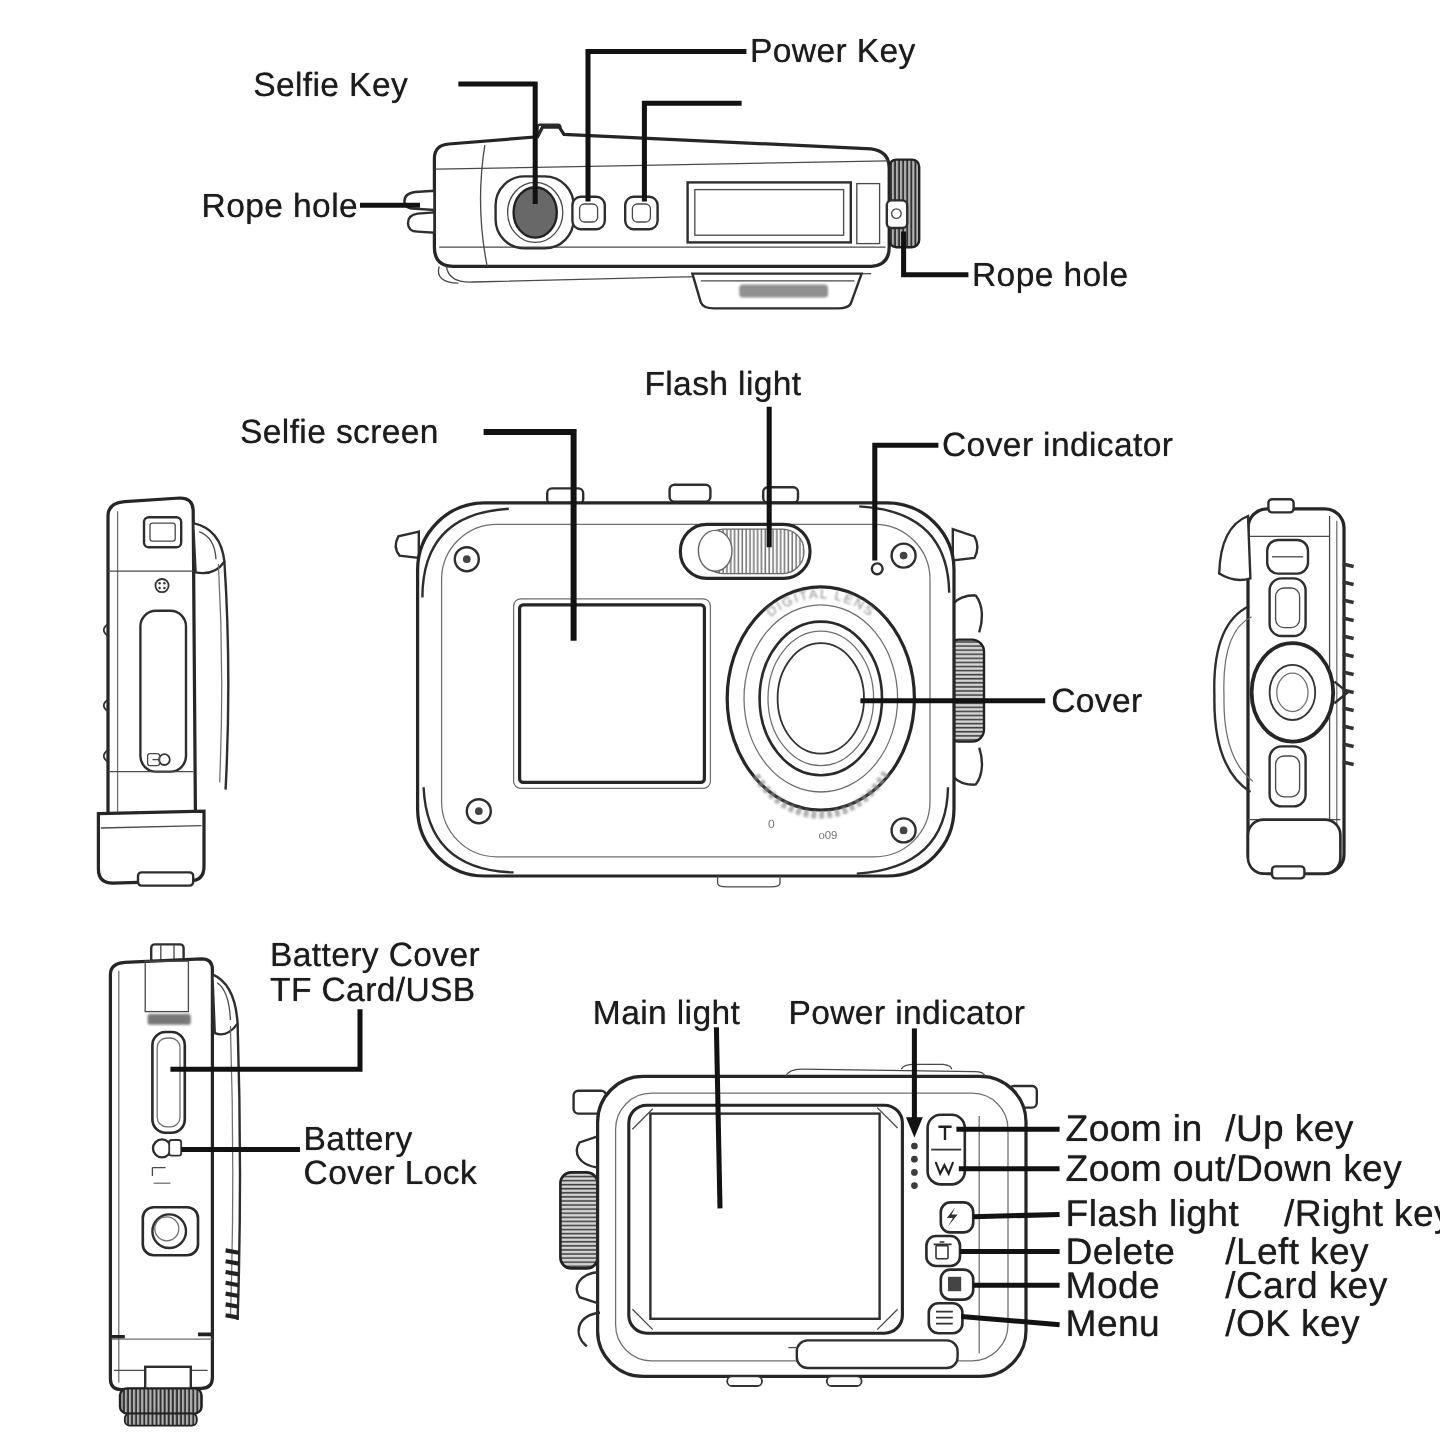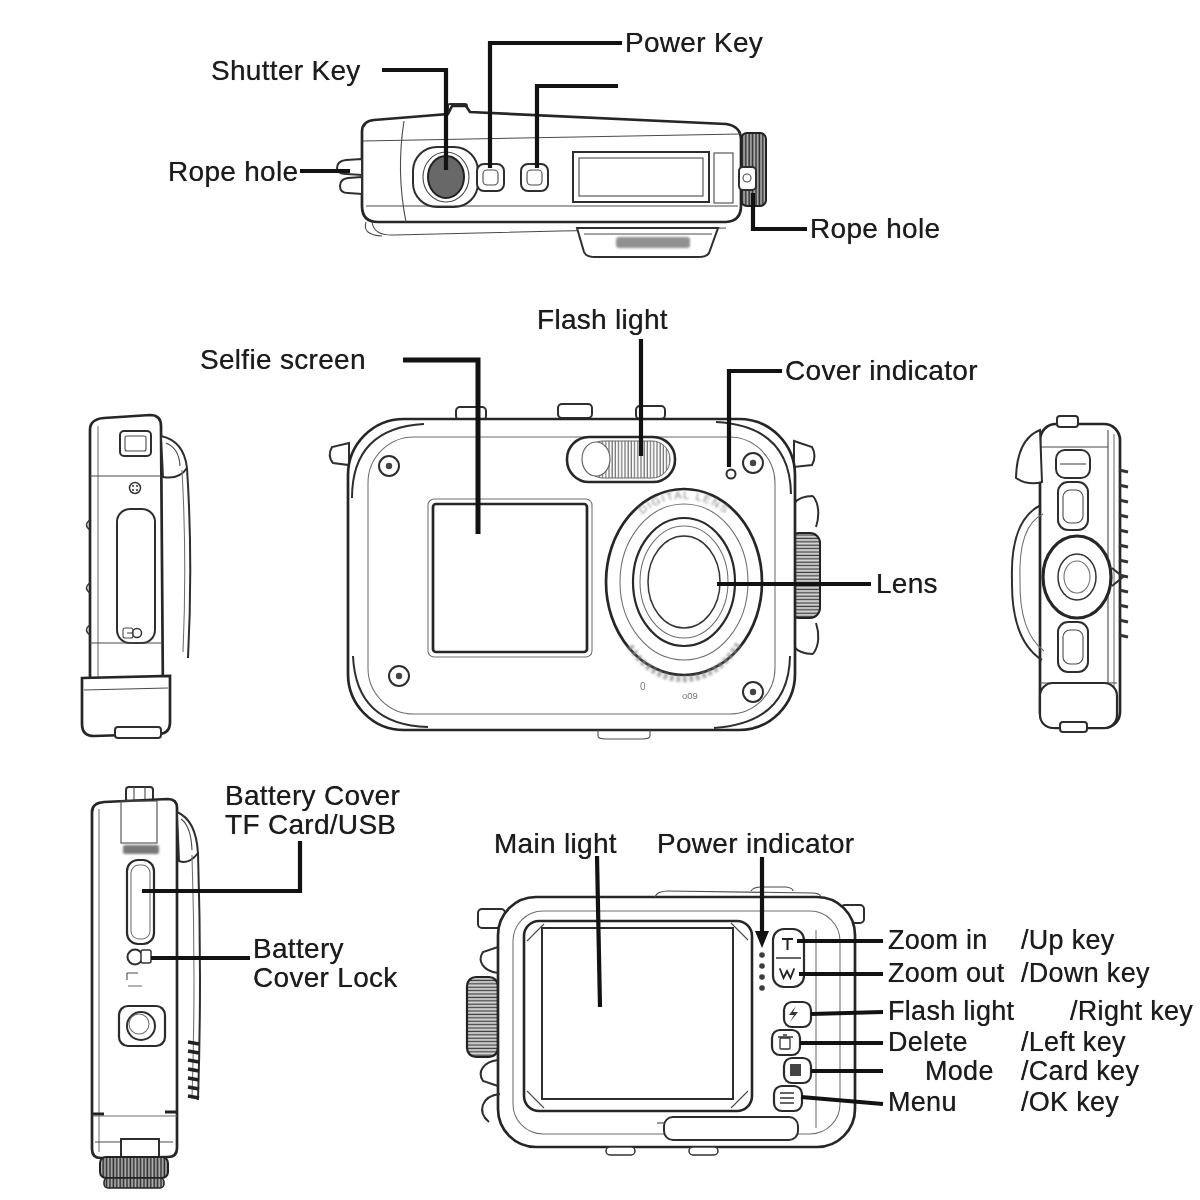--- a/index.html
+++ b/index.html
@@ -3,21 +3,21 @@
 <meta charset="utf-8">
 <title>Diagram</title>
 <style>
   html,body{margin:0;padding:0;background:#ffffff;}
   #canvas{position:relative;width:1200px;height:1200px;background:#ffffff;overflow:hidden;
           font-family:"Liberation Sans",sans-serif;}
   #art{position:absolute;left:0;top:0;}
   .label{position:absolute;font-size:28px;line-height:28px;color:#1c1c1c;white-space:nowrap;
          letter-spacing:.3px;text-shadow:0 0 .7px rgba(25,25,25,.85);}
   .label .ln{display:block;line-height:29px;}
-  .row{font-size:27px;line-height:27px;}
+  .row{font-size:31px;line-height:27px;}
   
   .s1{stroke:#4a4a4a;stroke-width:1.1;fill:none;}
   .s15{stroke:#333;stroke-width:1.5;fill:none;}
   .s2{stroke:#2e2e2e;stroke-width:2;fill:none;}
   .s22{stroke:#2a2a2a;stroke-width:2.2;fill:none;}
   .s26{stroke:#262626;stroke-width:2.6;fill:none;}
   .s3{stroke:#262626;stroke-width:2.7;fill:none;}
   .thin{stroke:#6f6f6f;stroke-width:1.05;fill:none;}
   .wfill{fill:#ffffff;}
   .leader{stroke:#121212;stroke-width:4.2;fill:none;stroke-linecap:butt;}
@@ -307,29 +307,29 @@
     <polygon points="755,931 769,931 762,948" fill="#121212"></polygon>
     <path class="leader" d="M797,941 L883,941"></path>
     <path class="leader" d="M799,974 L883,974"></path>
     <path class="leader" d="M811,1014 L883,1012"></path>
     <path class="leader" d="M800,1043 L883,1043"></path>
     <path class="leader" d="M811,1071 L883,1071"></path>
     <path class="leader" d="M801,1097 L883,1104"></path>
   </g>
 </svg>
 
-  <div class="label" style="left:211px;top:57px">Shutter Key</div>
+  <div class="label" style="left:211px;top:57px">Selfie Key</div>
   <div class="label" style="left:625px;top:29px">Power Key</div>
   <div class="label" style="left:168px;top:158px">Rope hole</div>
   <div class="label" style="left:810px;top:215px">Rope hole</div>
 
   <div class="label" style="left:537px;top:306px">Flash light</div>
   <div class="label" style="left:200px;top:346px">Selfie screen</div>
   <div class="label" style="left:785px;top:357px">Cover indicator</div>
-  <div class="label" style="left:876px;top:570px">Lens</div>
+  <div class="label" style="left:876px;top:570px">Cover</div>
 
   <div class="label" style="left:253px;top:934px">
     <span class="ln">Battery</span>
     <span class="ln">Cover Lock</span>
   </div>
   <div class="label" style="left:225px;top:781px">
     <span class="ln">Battery Cover</span>
     <span class="ln">TF Card/USB</span>
   </div>
 
@@ -337,18 +337,18 @@
   <div class="label" style="left:657px;top:830px">Power indicator</div>
 
   <div class="label row" style="left:888px;top:927px">Zoom in</div>
   <div class="label row" style="left:1021px;top:927px">/Up key</div>
   <div class="label row" style="left:888px;top:960px">Zoom out</div>
   <div class="label row" style="left:1021px;top:960px">/Down key</div>
   <div class="label row" style="left:888px;top:998px">Flash light</div>
   <div class="label row" style="left:1070px;top:998px">/Right key</div>
   <div class="label row" style="left:888px;top:1029px">Delete</div>
   <div class="label row" style="left:1021px;top:1029px">/Left key</div>
-  <div class="label row" style="left:925px;top:1058px">Mode</div>
+  <div class="label row" style="left:888px;top:1058px">Mode</div>
   <div class="label row" style="left:1021px;top:1058px">/Card key</div>
   <div class="label row" style="left:888px;top:1089px">Menu</div>
   <div class="label row" style="left:1021px;top:1089px">/OK key</div>
 
 </div>
 
 </body></html>

